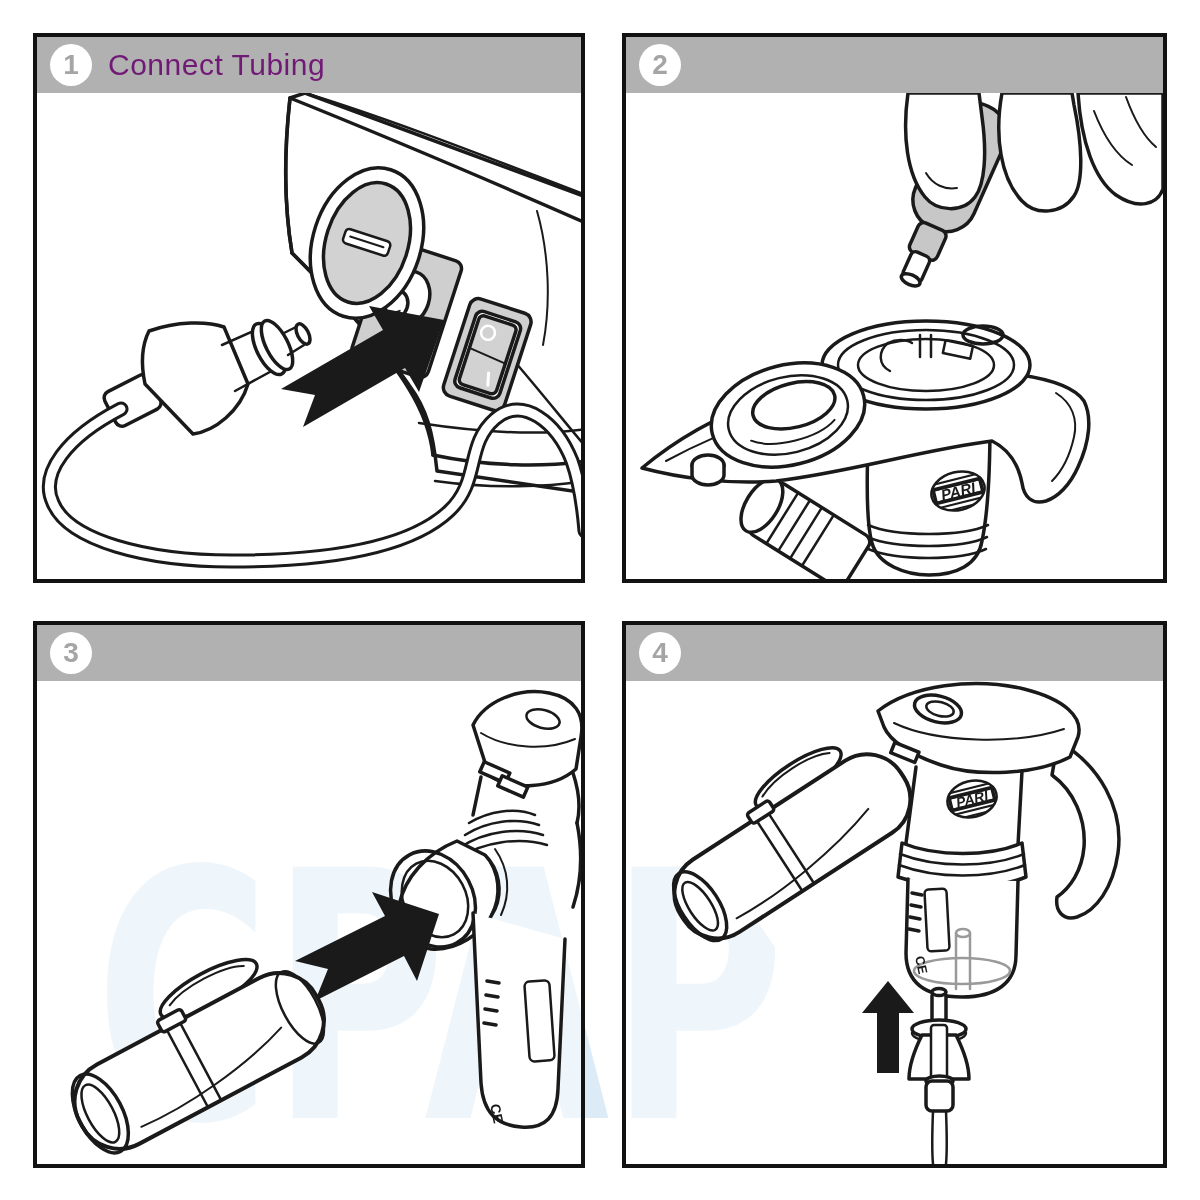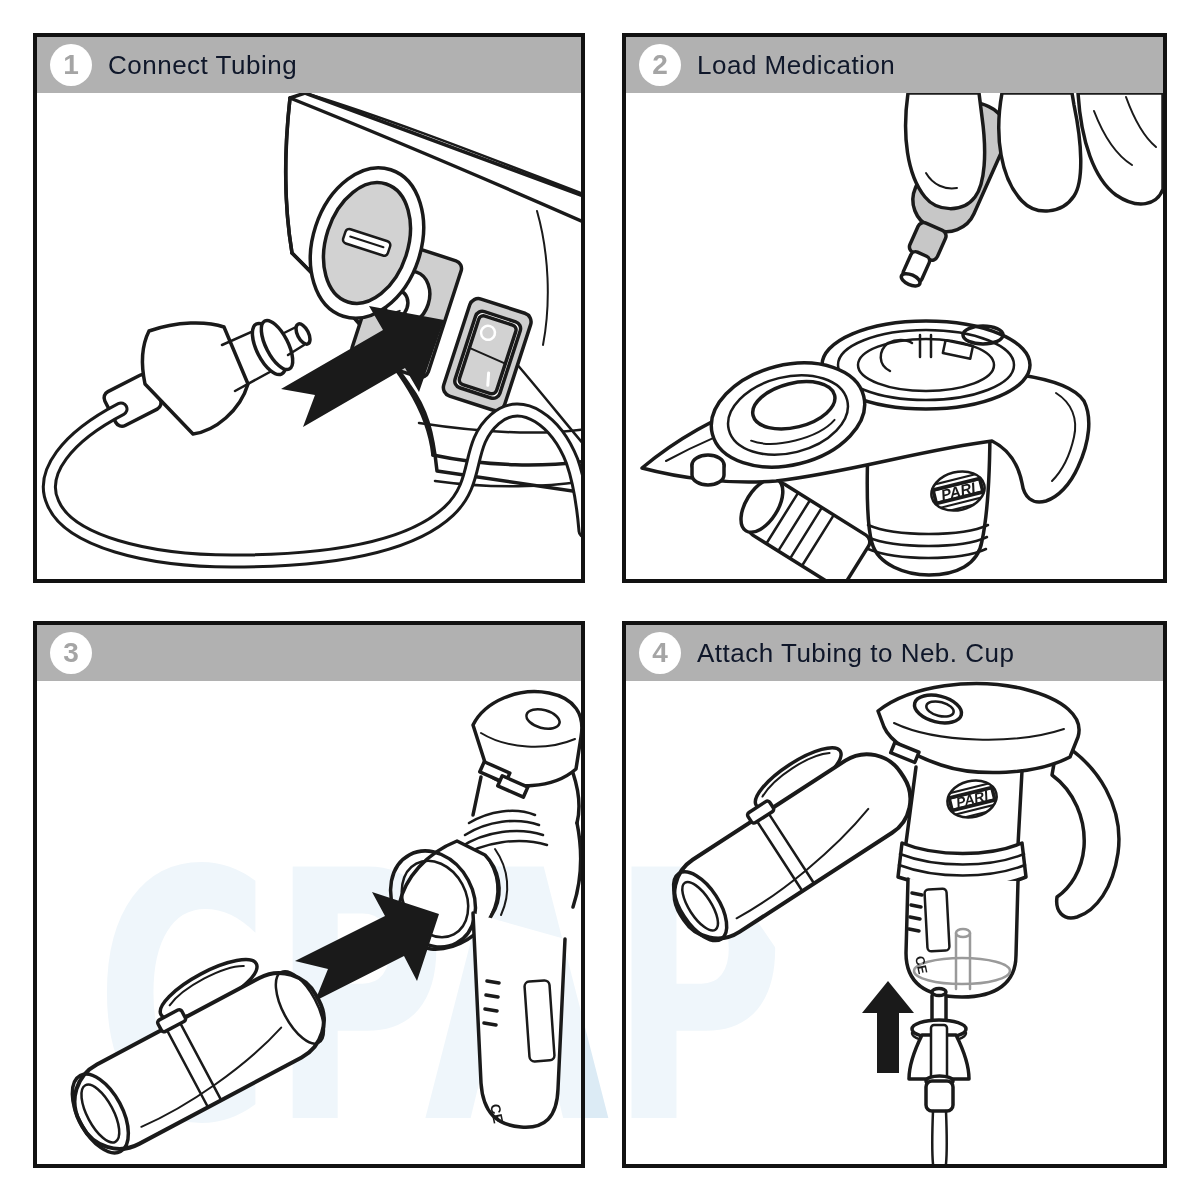--- a/index.html
+++ b/index.html
@@ -5,21 +5,21 @@
   html,body{margin:0;padding:0;background:#ffffff;width:1200px;height:1200px;overflow:hidden;
     font-family:"Liberation Sans", sans-serif;}
   .stage{position:relative;width:1200px;height:1200px;background:#fff;}
   .watermark{position:absolute;left:0;top:0;width:1200px;height:1200px;z-index:0;}
   .panel{position:absolute;z-index:1;border:4px solid #121212;background:rgba(255,255,255,0.55);
     display:flex;flex-direction:column;box-sizing:border-box;}
   .panel-header{height:56px;flex:0 0 56px;background:#b1b1b1;display:flex;align-items:center;
     padding-left:13px;gap:16px;}
   .step-badge{width:42px;height:42px;border-radius:50%;background:#ffffff;display:flex;
     align-items:center;justify-content:center;font-weight:bold;font-size:28px;color:#a5a5a5;flex:0 0 42px;}
-  .panel-title{color:#0f172a;font-size:26px;letter-spacing:.5px;white-space:nowrap;text-align:center;}
+  .panel-title{color:#701a75;font-size:30px;letter-spacing:.5px;white-space:nowrap;text-align:center;}
   .panel-body{position:relative;flex:1;}
   .panel-body svg{position:absolute;left:0;top:0;width:100%;height:100%;}
   
   svg .s, svg path, svg rect, svg ellipse, svg circle, svg line, svg polygon{
     stroke:#1a1a1a;stroke-width:3.5;fill:none;stroke-linecap:round;stroke-linejoin:round;}
   svg .f{fill:#ffffff;} .gA{fill:#d2d2d2;} .gB{fill:#cfcfcf;} .gC{fill:#c7c7c7;}
   .dk{fill:#1a1a1a;stroke:none;} .t{stroke-width:2;} .t25{stroke-width:2.5;}
   .lt{stroke:#9a9a9a;stroke-width:2.5;} .wm{stroke:none;}
   .whl{stroke:#ffffff;fill:none;}
   svg text{stroke:none;}
@@ -99,21 +99,20 @@
 
         <path d="M 84,316 C 30,344 2,380 16,410 C 32,448 110,468 195,468 C 300,468 376,452 412,418 C 444,388 428,352 458,326 C 486,302 520,330 535,368 C 542,388 546,414 548,438" style="stroke-width:15"></path>
         <path d="M 84,316 C 30,344 2,380 16,410 C 32,448 110,468 195,468 C 300,468 376,452 412,418 C 444,388 428,352 458,326 C 486,302 520,330 535,368 C 542,388 546,414 548,438" style="stroke:#ffffff;stroke-width:9"></path>
       </svg>
     </div>
   </div>
 
   <div class="panel" style="left:622px;top:33px;width:545px;height:550px;">
     <div class="panel-header">
       <div class="step-badge">2</div>
-      <div class="panel-title">Load Medication</div>
     </div>
     <div class="panel-body">
       <svg viewBox="0 0 537 486" preserveAspectRatio="none">
 
         <g>
           <g transform="rotate(24 330 80)">
             <rect class="gC" x="299" y="6" width="64" height="134" rx="30"></rect>
             <rect class="gC" x="317" y="138" width="30" height="32" rx="6"></rect>
             <rect class="f" x="322" y="168" width="20" height="28" rx="5"></rect>
             <ellipse class="f" cx="332" cy="196" rx="10" ry="5"></ellipse>
@@ -240,21 +239,20 @@
           <path d="M 162,318 C 182,308 228,308 246,318" class="t"></path>
           <path d="M 80,412 C 130,416 200,408 250,390" class="t"></path>
         </g>
       </svg>
     </div>
   </div>
 
   <div class="panel" style="left:622px;top:621px;width:545px;height:547px;">
     <div class="panel-header">
       <div class="step-badge">4</div>
-      <div class="panel-title">Attach Tubing to Neb. Cup</div>
     </div>
     <div class="panel-body">
       <svg viewBox="0 0 537 483" preserveAspectRatio="none">
 
         <g>
 
           <path class="f" d="M 432,60 C 474,84 498,128 492,172 C 487,207 470,230 451,236 C 437,240 429,230 431,216 C 444,207 456,190 458,166 C 460,138 448,110 426,94 Z"></path>
 
           <g transform="rotate(-33 165 165)">
             <ellipse class="f" cx="208" cy="112" rx="50" ry="16"></ellipse>

